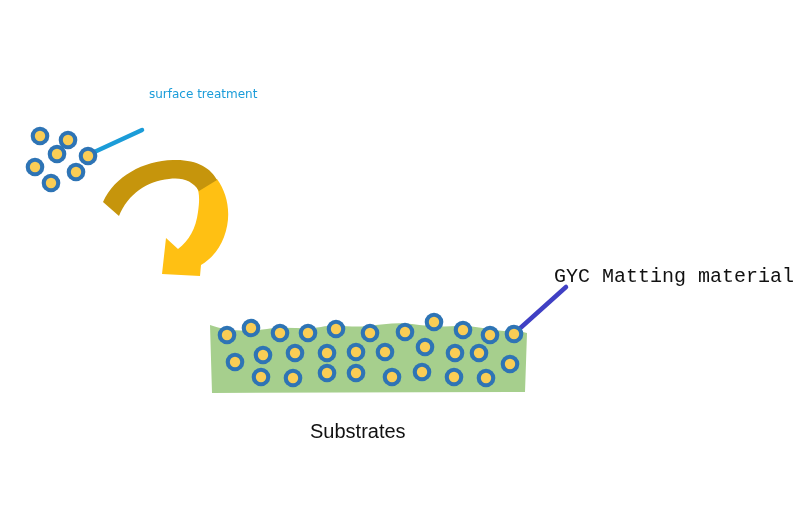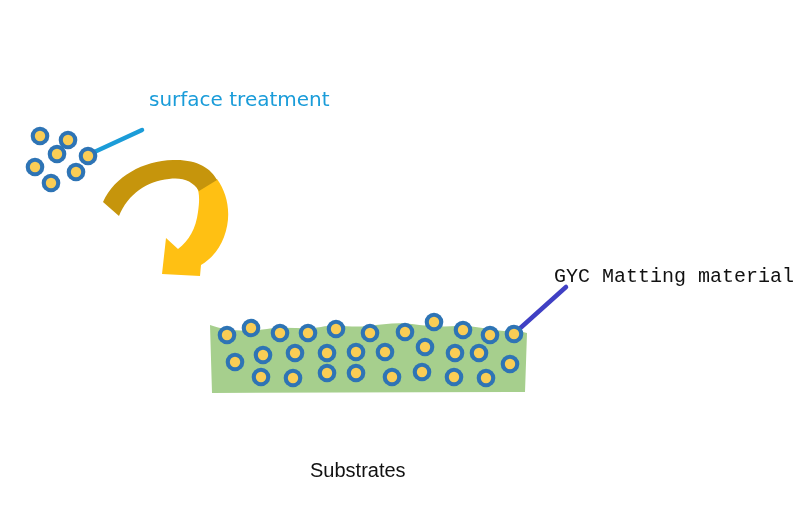--- a/index.html
+++ b/index.html
@@ -23,37 +23,36 @@
     height: 529px;
   }
   .label {
     position: absolute;
     white-space: nowrap;
     line-height: 1.15;
   }
   .label-surface {
     left: 149px;
     top: 88px;
-    font-size: 20px;
+    font-size: 12px;
     font-family: "DejaVu Sans", sans-serif;
     color: var(--surface-treatment-text, #1a9cd9);
   }
   .label-gyc {
     left: 554px;
     top: 265px;
     font-size: 20px;
     color: var(--label-text, #111111);
     font-family: Liberation Mono, monospace;
   }
   .label-substrates {
     left: 310px;
     top: 420px;
     font-size: 20px;
     color: var(--label-text, #111111);
-    margin-top: 39px;
   }
 </style>
 </head>
 <body>
 
 <div class="canvas">
 
   <svg class="scene-svg" viewBox="0 0 799 529" xmlns="http://www.w3.org/2000/svg">
 
     <line x1="90" y1="154" x2="142" y2="130" stroke-width="4.5" stroke-linecap="round" style="stroke: var(--pointer-blue);"></line>

